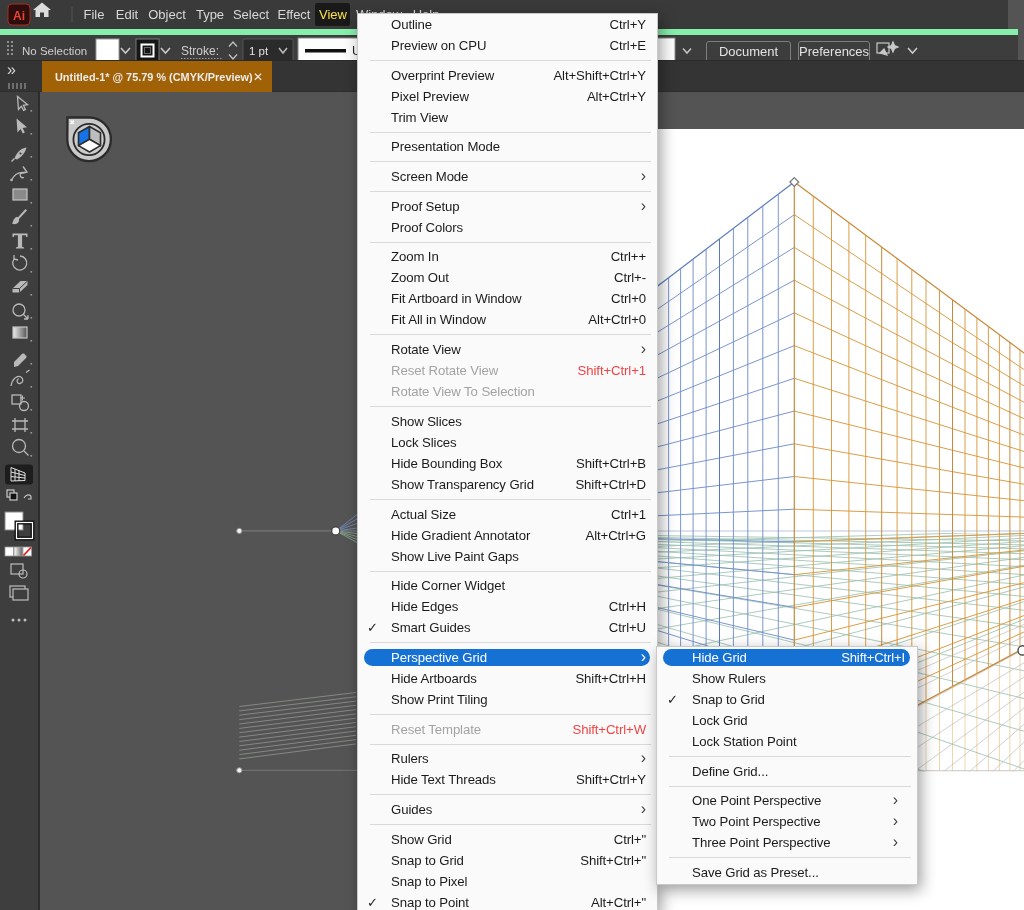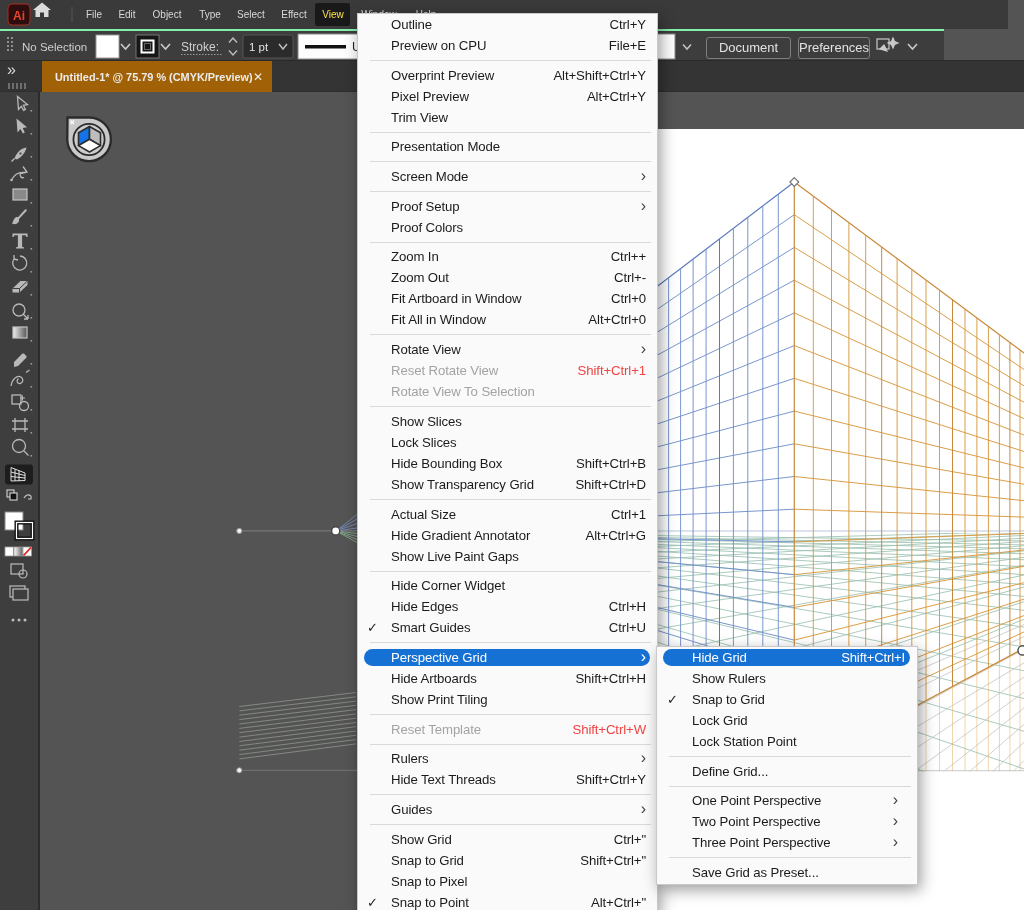--- a/index.html
+++ b/index.html
@@ -1,19 +1,19 @@
 <!DOCTYPE html>
 <html><head><meta charset="utf-8">
 <style>
 *{margin:0;padding:0;box-sizing:border-box}
 html,body{width:1024px;height:910px;overflow:hidden;font-family:"Liberation Sans",sans-serif;background:#545454}
 .menubar{position:absolute;left:0;top:0;width:1008px;height:29px;background:#3a3a3a}
-.mb-it{position:absolute;top:0;height:29px;line-height:29px;color:#d8d8d8;font-size:10px;text-align:center}
+.mb-it{position:absolute;top:0;height:29px;line-height:29px;color:#d8d8d8;font-size:13px;text-align:center}
 .viewhl{position:absolute;left:315px;top:3px;width:35px;height:23px;background:#191919;border-radius:2px}
-.controlbar{position:absolute;left:0;top:29px;width:944px;height:31px;background:#3d3d3d;border-top:2px solid #86efac}
+.controlbar{position:absolute;left:0;top:29px;width:1018px;height:31px;background:#3d3d3d;border-top:6px solid #86efac}
 .tabbar{position:absolute;left:0;top:60px;width:1024px;height:32px;background:#343434;border-top:1px solid #2a2a2a;border-bottom:1px solid #2e2e2e}
 .tab{position:absolute;left:42px;top:0;width:230px;height:31px;background:#a16207;color:#ececec;font-size:10.9px;line-height:32px;font-weight:bold}
 .canvas{position:absolute;left:0;top:92px;width:1024px;height:818px;background:#545454}
 .toolbar{position:absolute;left:0;top:92px;width:40px;height:818px;background:#3e3e3e;border-right:2px solid #2c2c2c}
 .menu{position:absolute;background:#fafafa;border:1px solid #c9c9c9;box-shadow:3px 5px 14px rgba(0,0,0,.38);padding-top:0}
 .mi{position:relative;height:21px;line-height:21px;font-size:13.2px;color:#1b1b1b;white-space:nowrap;letter-spacing:-0.1px}
 .mi .lab{position:absolute;left:33px}
 .mi .sc{position:absolute;right:11px}
 .mi .arr{position:absolute;right:11px;font-size:16px;line-height:19px;color:#444}
 .mi .chk{position:absolute;left:9px;font-size:13px;color:#222}
@@ -411,21 +411,21 @@
   </g>
  </svg>
 </div>
 <div class="menu mainmenu">
 <div class="mi">
       <span class="lab">Outline</span>
       <span class="sc">Ctrl+Y</span>
     </div>
 <div class="mi">
       <span class="lab">Preview on CPU</span>
-      <span class="sc">File+E</span>
+      <span class="sc">Ctrl+E</span>
     </div>
 <div class="msep"></div>
 <div class="mi">
       <span class="lab">Overprint Preview</span>
       <span class="sc">Alt+Shift+Ctrl+Y</span>
     </div>
 <div class="mi">
       <span class="lab">Pixel Preview</span>
       <span class="sc">Alt+Ctrl+Y</span>
     </div>

